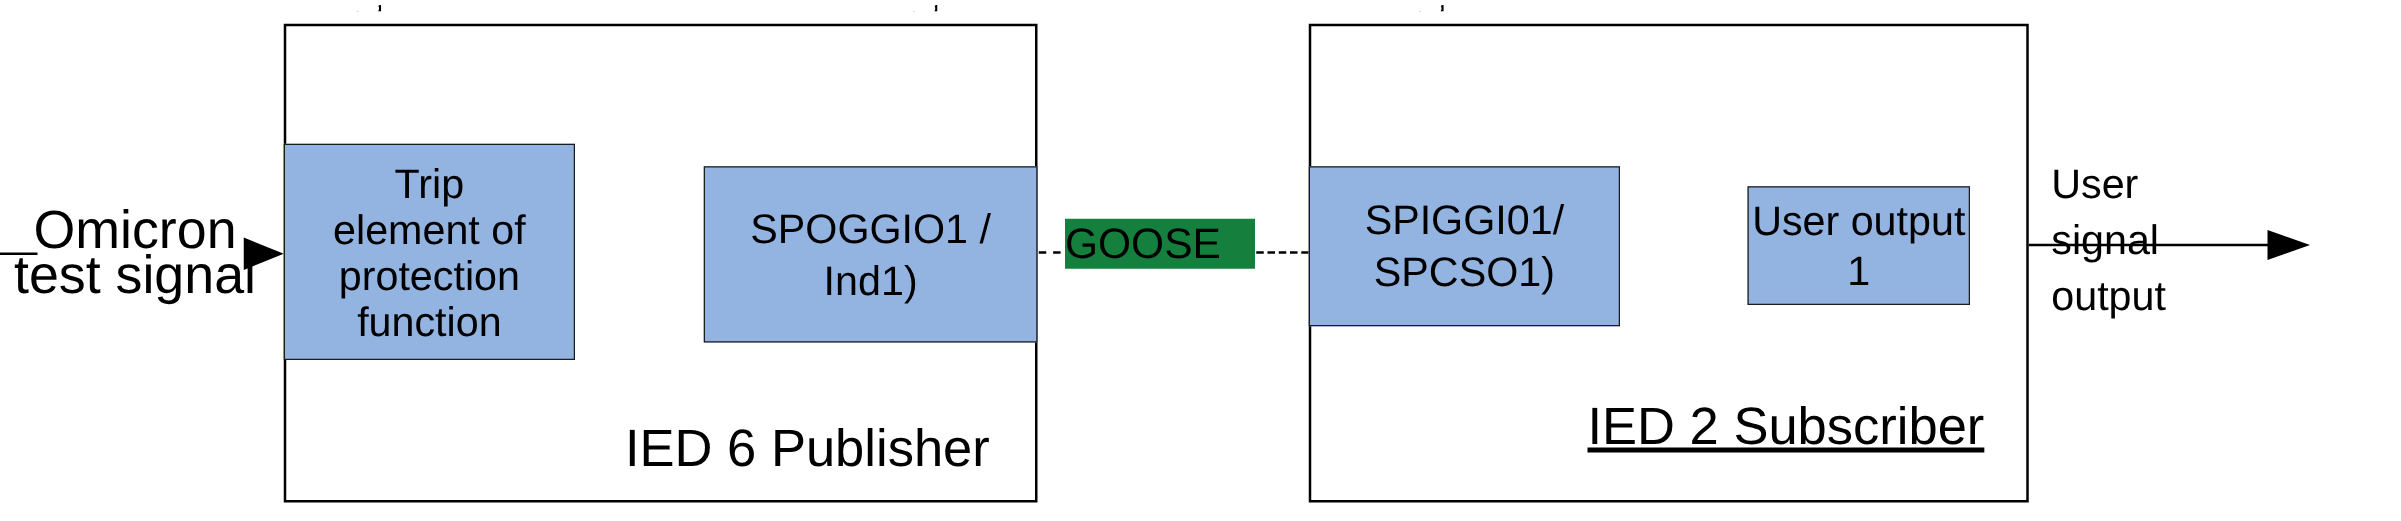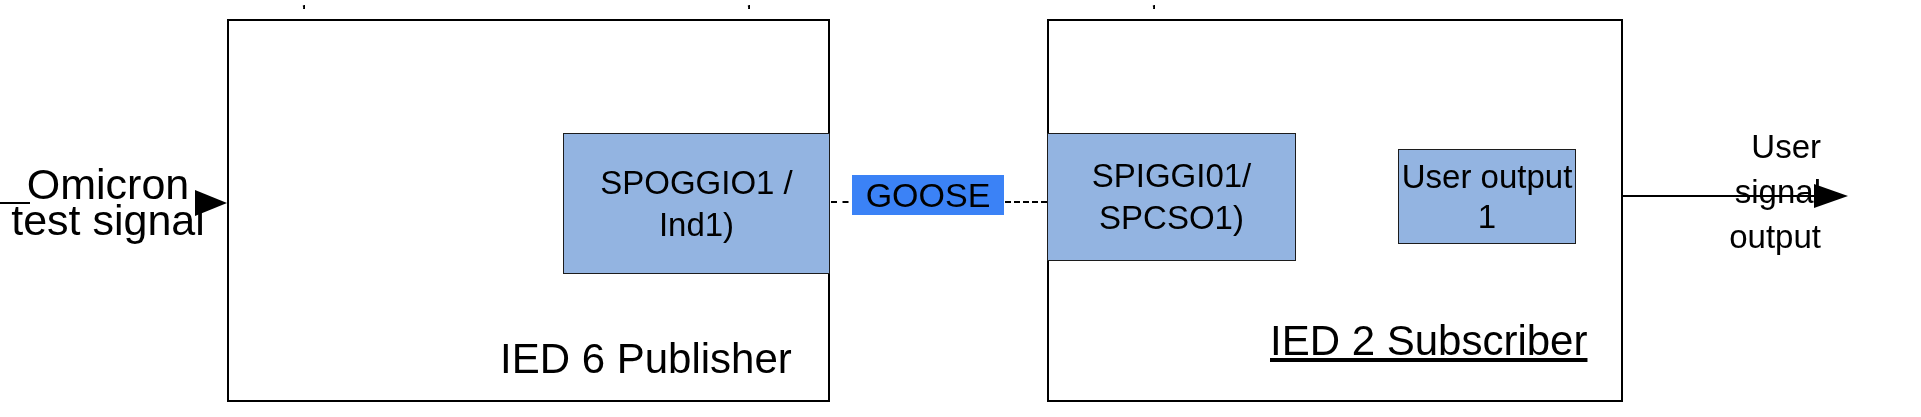--- a/index.html
+++ b/index.html
@@ -60,26 +60,26 @@
   .arrow-in  { left: 195px;  top: 190px; border-width: 13px 0 13px 32px; }
   .arrow-out { left: 1814px; top: 184px; border-width: 12px 0 12px 34px; }
 
   .label { position: absolute; }
   .omicron-label {
     left: 8px; top: 166px; width: 200px;
     font-size: 43px; line-height: 36px; text-align: center;
   }
   .goose-label {
     left: 852px; top: 175px; width: 152px;
-    font-size: 34px; line-height: 40px; text-align: center;
-    background: #3b82f6;
+    font-size: 34px; line-height: 40px; 
+    background: #15803d;
   }
   .userdef-label {
     left: 1641px; top: 124px; width: 180px;
-    font-size: 33px; line-height: 45px; text-align: right;
+    font-size: 33px; line-height: 45px; text-align: left;
   }
   .ied-title { font-size: 42px; line-height: 46px; white-space: nowrap; }
   .ied1-title { left: 500px;  top: 336px; }
   .ied2-title { left: 1270px; top: 318px; text-decoration: underline; }
 
   .desc-artifact { position: absolute; top: 0; width: 22px; height: 9px; overflow: hidden; }
 </style>
 </head>
 <body>
 
@@ -111,20 +111,26 @@
   <div class="arrow-right arrow-out"></div>
 
   <div class="outer-box ied1-box"></div>
   <div class="outer-box ied2-box"></div>
 
   <div class="label omicron-label">
     <span>Omicron</span>
     <span>test signal</span>
   </div>
 
+  <div class="block trip-block">
+    <span>Trip</span>
+    <span>element of</span>
+    <span>protection</span>
+    <span>function</span>
+  </div>
   <div class="block spoggio-block">
     <span>SPOGGIO1 /</span>
     <span>Ind1)</span>
   </div>
 
   <div class="label goose-label">GOOSE</div>
 
   <div class="block spiggi-block">
     <span>SPIGGI01/</span>
     <span>SPCSO1)</span>

